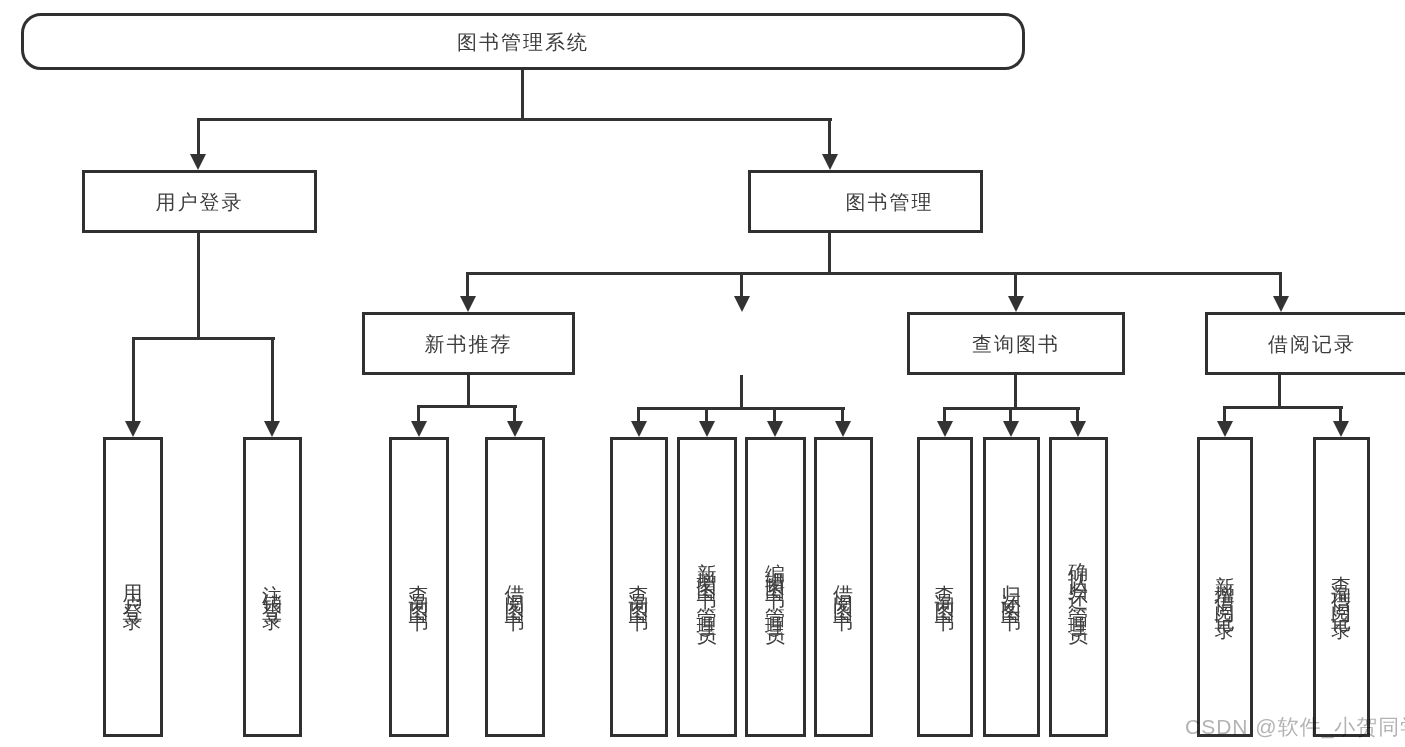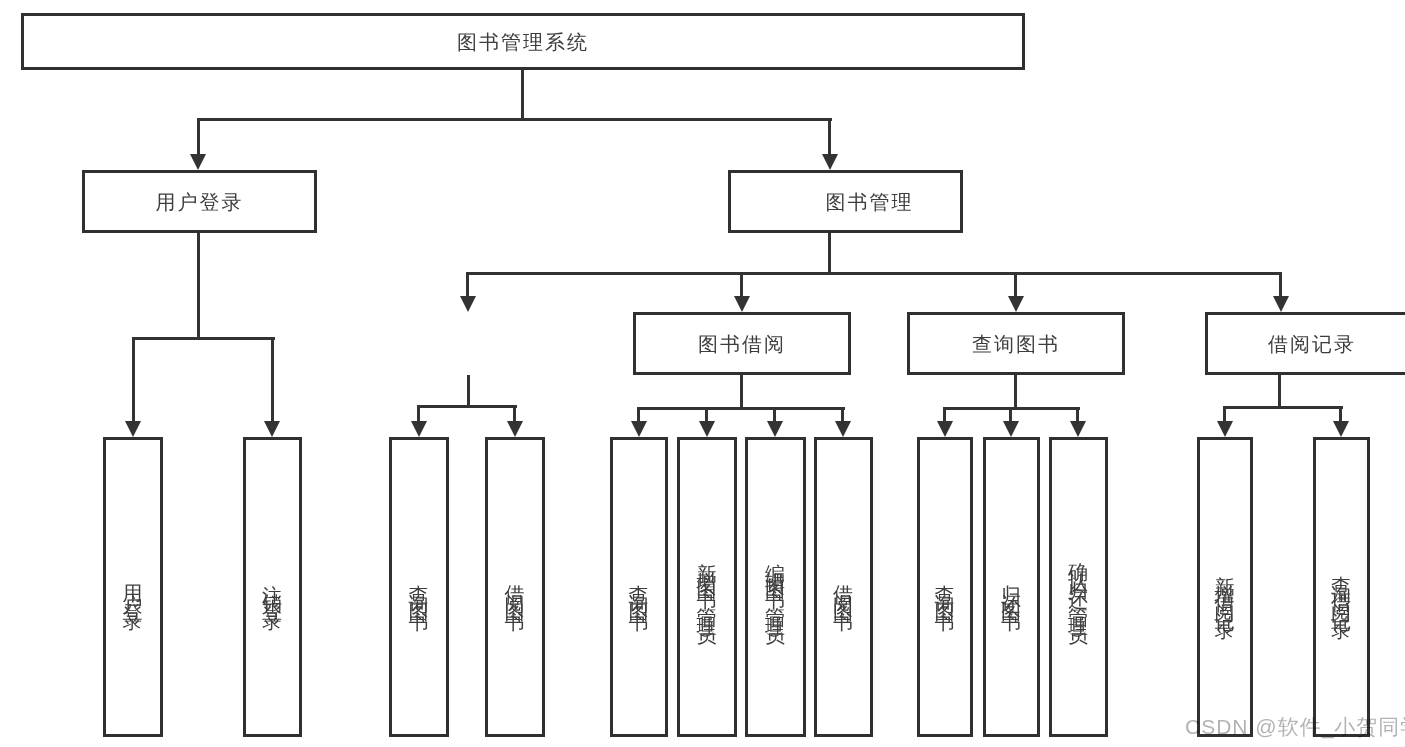--- a/index.html
+++ b/index.html
@@ -90,33 +90,33 @@
   <div class="vline" style="left:1076px;top:407px;height:15px;"></div>
   <div class="arrow" style="left:1070px;top:421px;"></div>
 
   <div class="vline" style="left:1278px;top:375px;height:31px;"></div>
   <div class="hline" style="left:1223px;top:406px;width:120px;"></div>
   <div class="vline" style="left:1223px;top:406px;height:16px;"></div>
   <div class="arrow" style="left:1217px;top:421px;"></div>
   <div class="vline" style="left:1339px;top:406px;height:16px;"></div>
   <div class="arrow" style="left:1333px;top:421px;"></div>
 
-  <div class="box hbox" style="left:21px;top:13px;width:1004px;height:57px;">
+  <div class="box hbox" style="left:21px;top:13px;width:1004px;height:57px;border-radius:20px;">
     <span>图书管理系统</span>
   </div>
 
   <div class="box hbox" style="left:82px;top:170px;width:235px;height:63px;">
     <span>用户登录</span>
   </div>
-  <div class="box hbox" style="left:728px;top:170px;width:235px;height:63px;padding-left:48px;">
+  <div class="box hbox" style="left:748px;top:170px;width:235px;height:63px;padding-left:48px;">
     <span>图书管理</span>
   </div>
 
-  <div class="box hbox" style="left:633px;top:312px;width:218px;height:63px;">
-    <span>图书借阅</span>
+  <div class="box hbox" style="left:362px;top:312px;width:213px;height:63px;">
+    <span>新书推荐</span>
   </div>
   <div class="box hbox" style="left:907px;top:312px;width:218px;height:63px;">
     <span>查询图书</span>
   </div>
   <div class="box hbox" style="left:1173px;top:312px;width:214px;height:63px;margin-left:32px;">
     <span>借阅记录</span>
   </div>
 
   <div class="box vbox" style="left:103px;top:437px;width:60px;height:300px;">
     <span>用户登录</span>

